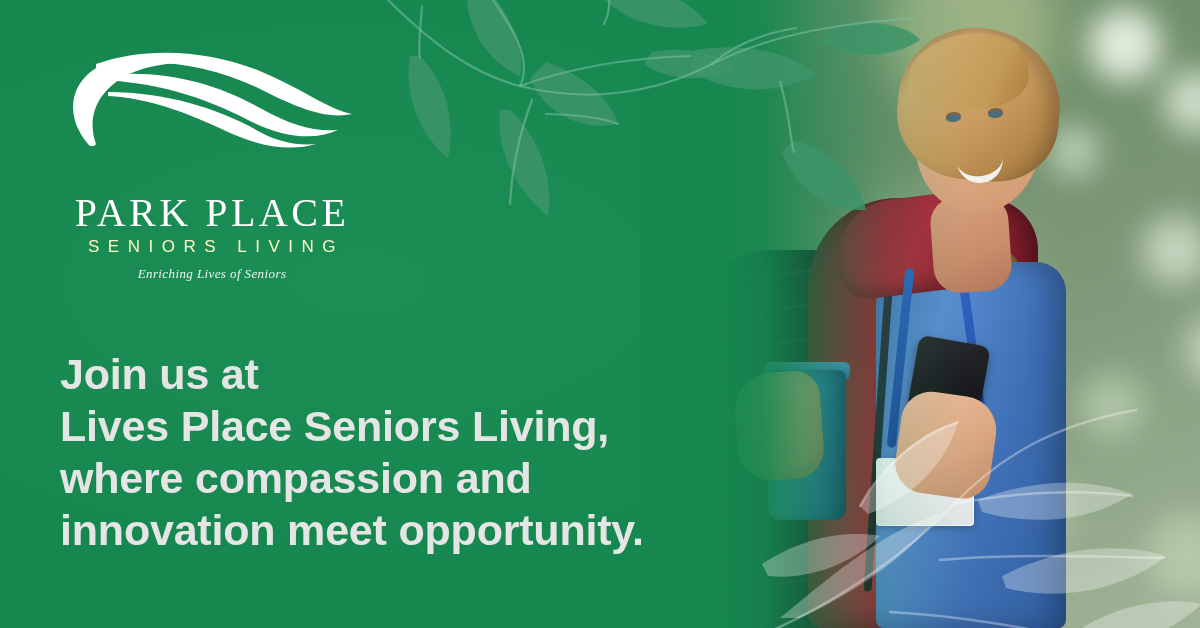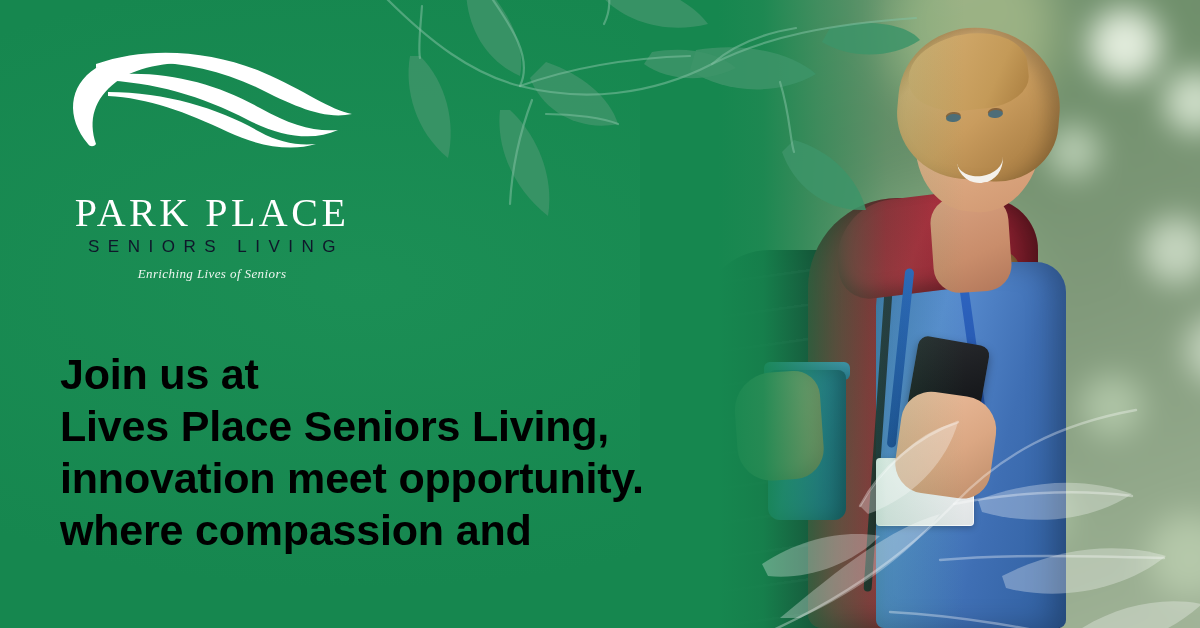--- a/index.html
+++ b/index.html
@@ -303,42 +303,42 @@
     letter-spacing: 3.5px;
     color: #ffffff;
     line-height: 1.02;
     white-space: nowrap;
     margin-top: 41px;
   }
   .logo-seniors-living {
     font-family: "Liberation Sans", sans-serif;
     font-size: 17px;
     letter-spacing: 8.5px;
-    color: #0f172a;
+    color: #fef9c3;
     margin-top: 3px;
     padding-left: 8px;
     white-space: nowrap;
   }
   .logo-tagline {
     font-family: "Liberation Serif", serif;
     font-style: italic;
     font-size: 13px;
     color: #eef6f0;
     margin-top: 9px;
     letter-spacing: .4px;
     white-space: nowrap;
   }
 
   
   .headline {
     position: absolute;
     left: 60px;
     top: 348px;
     z-index: 20;
-    color: #000000;
+    color: #e5e5e5;
     font-family: "Liberation Sans", sans-serif;
     font-size: 43px;
     font-weight: 700;
     line-height: 52px;
     letter-spacing: -.2px;
     max-width: 640px;
   }
   .headline .hl-line { display: block; white-space: nowrap; }
 </style>
 </head>
@@ -436,17 +436,17 @@
     <div class="logo-wordmark">
       <div class="logo-park-place">PARK PLACE</div>
       <div class="logo-seniors-living">SENIORS LIVING</div>
       <div class="logo-tagline">Enriching Lives of Seniors</div>
     </div>
   </div>
 
   <div class="headline">
     <span class="hl-line">Join us at</span>
     <span class="hl-line">Lives Place Seniors Living,</span>
+    <span class="hl-line">where compassion and</span>
     <span class="hl-line">innovation meet opportunity.</span>
-    <span class="hl-line">where compassion and</span>
   </div>
 
 </div>
 
 </body></html>

